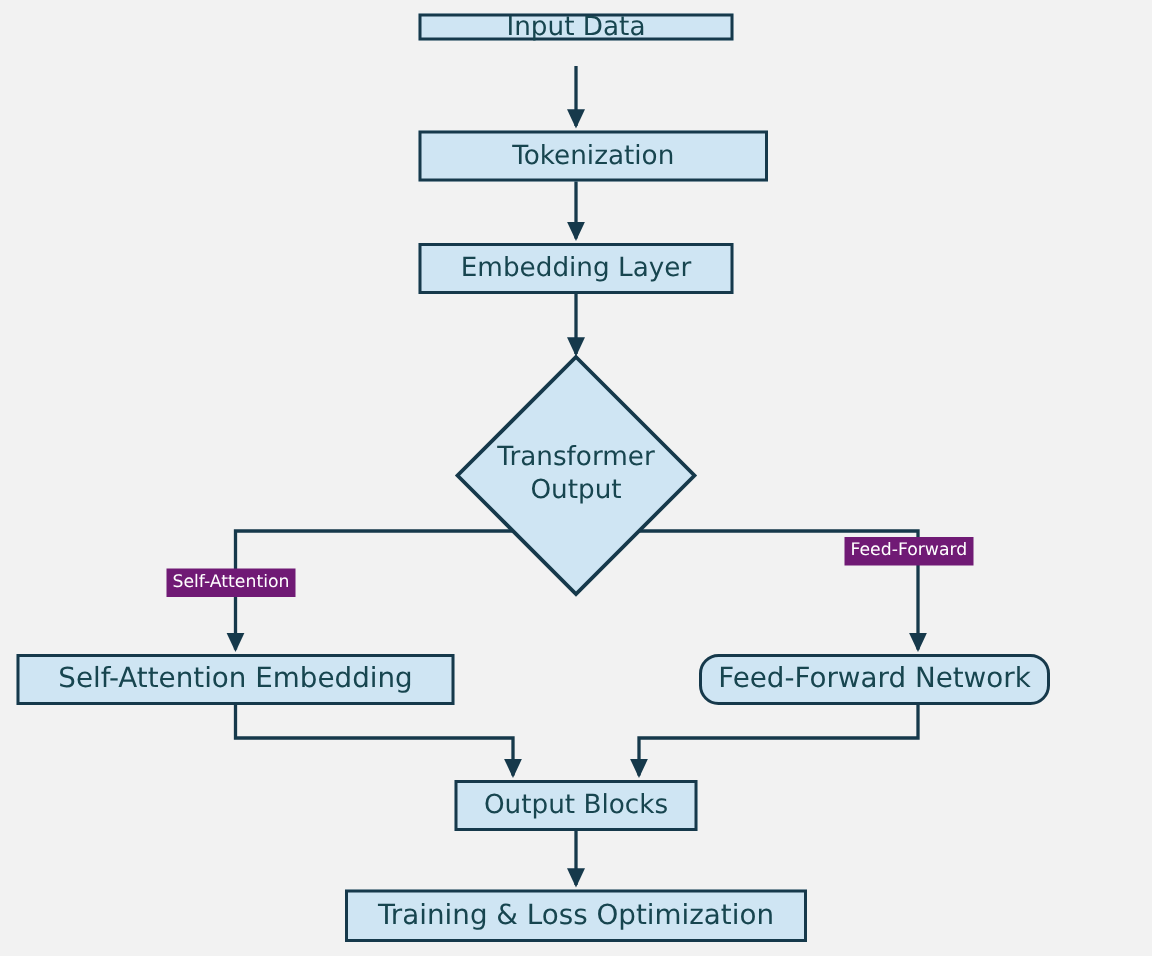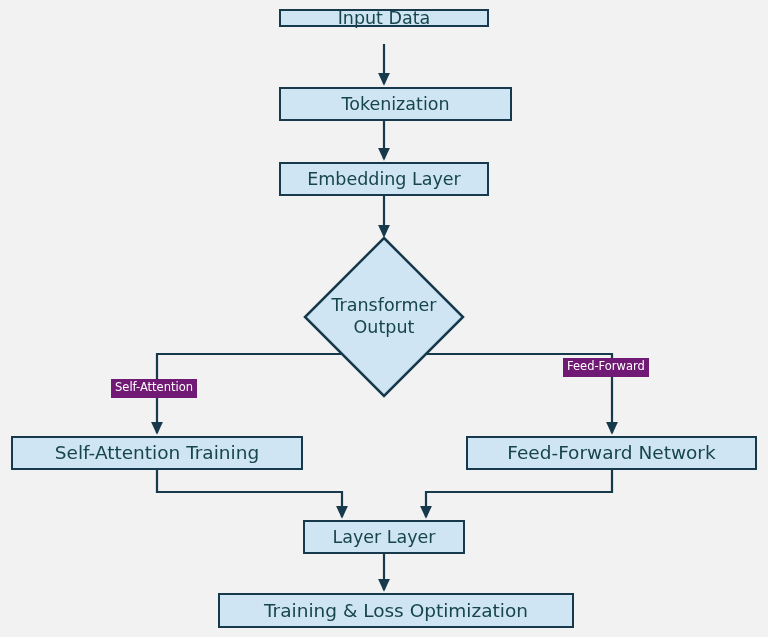--- a/index.html
+++ b/index.html
@@ -128,28 +128,28 @@
 
   <div class="edge-label" style="left:111px; top:379px;">
     <span>Self-Attention</span>
   </div>
 
   <div class="edge-label" style="left:563px; top:358px;">
     <span>Feed-Forward</span>
   </div>
 
   <div class="node" style="left:11px; top:436px; width:292px; height:34px; font-size:18.5px;">
-    <span>Self-Attention Training</span>
+    <span>Self-Attention Embedding</span>
   </div>
 
-  <div class="node" style="left:466px; top:436px; width:291px; height:34px; font-size:18.5px;">
+  <div class="node" style="left:466px; top:436px; width:234px; height:34px; font-size:18.5px;border-radius:13px;">
     <span>Feed-Forward Network</span>
   </div>
 
   <div class="node" style="left:303px; top:520px; width:162px; height:34px;">
-    <span>Layer Layer</span>
+    <span>Output Blocks</span>
   </div>
 
-  <div class="node" style="left:218px; top:593px; width:356px; height:35px; font-size:18.5px;">
+  <div class="node" style="left:230px; top:593px; width:308px; height:35px; font-size:18.5px;">
     <span>Training &amp; Loss Optimization</span>
   </div>
 
 </div>
 
 </body></html>

